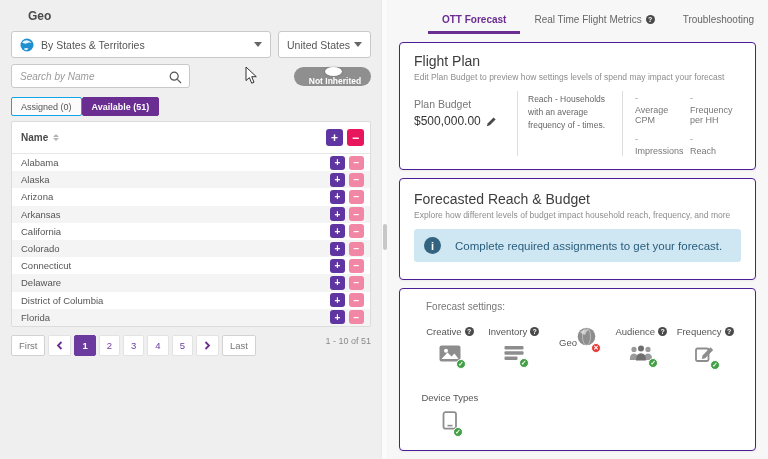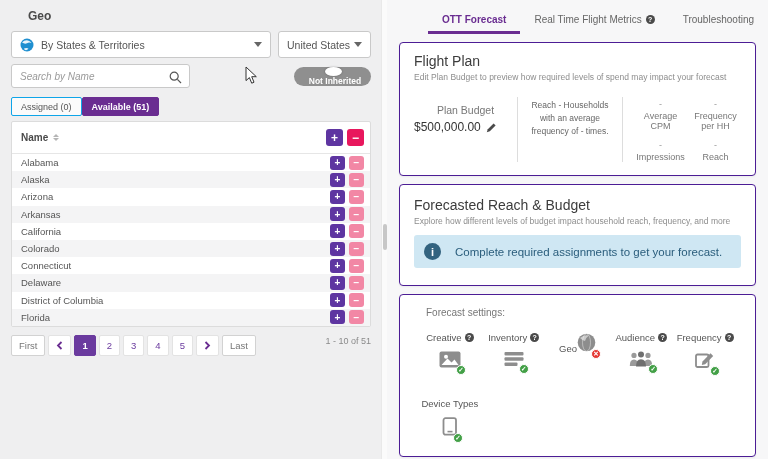--- a/index.html
+++ b/index.html
@@ -72,21 +72,21 @@
   .rtab.active { color:#6a2d91; font-weight:bold; border-bottom-color:#6a2d91; }
   .help-dot { width:9px; height:9px; border-radius:50%; background:#4a4a4a; color:#fff; font-size:7px; font-weight:bold;
               display:inline-flex; align-items:center; justify-content:center; line-height:1; flex:none; }
 
   .card { margin:8px 12px 0 12px; background:#fff; border:1px solid #4c1d95; border-radius:4px;
           box-shadow:0 1px 2px rgba(0,0,0,.05); }
   .card-title { font-size:14px; color:#3c3c3c; }
   .card-sub { font-size:8.5px; color:#8d8d8d; margin-top:3px; }
 
   .fp-card { padding:10px 14px 13px; }
-  .fp-content { display:flex; margin-top:15px;text-align:center; }
+  .fp-content { display:flex; margin-top:9px; }
   .fp-budget { width:103px; padding-top:7px; flex:none; }
   .fp-budget-label { font-size:10.5px; color:#777; }
   .fp-budget-value { font-size:12px; color:#333; margin-top:4px; display:flex; align-items:center; gap:5px; }
   .pencil { display:inline-flex; cursor:pointer; }
   .vdiv { width:1px; background:#ddd; flex:none; }
   .fp-reach { width:104px; padding:2px 10px 0 10px; font-size:8.5px; color:#666; line-height:1.55; flex:none; }
   .fp-metrics { flex:1; display:grid; grid-template-columns:1fr 1fr; gap:9px 4px; padding:2px 0 0 12px; }
   .metric .mv { font-size:9px; color:#999; }
   .metric .ml { font-size:9px; color:#777; margin-top:2px; }
 
@@ -278,21 +278,21 @@
         <span>Real Time Flight Metrics</span>
         <span class="help-dot">?</span>
       </div>
       <div class="rtab">
         <span>Troubleshooting</span>
       </div>
     </div>
 
     <div class="card fp-card">
       <div class="card-title">Flight Plan</div>
-      <div class="card-sub">Edit Plan Budget to preview how required levels of spend may impact your forecast</div>
+      <div class="card-sub">Edit Plan Budget to preview how settings levels of spend may impact your forecast</div>
       <div class="fp-content">
         <div class="fp-budget">
           <div class="fp-budget-label">Plan Budget</div>
           <div class="fp-budget-value">
             <span>$500,000.00</span>
             <span class="pencil">
               <svg width="11" height="11" viewBox="0 0 11 11">
                   <path d="M0.8 10.2 L1.8 7.2 L7.6 1.4 L9.6 3.4 L3.8 9.2 Z" fill="#4a4a4a"></path>
                 </svg>
             </span>

